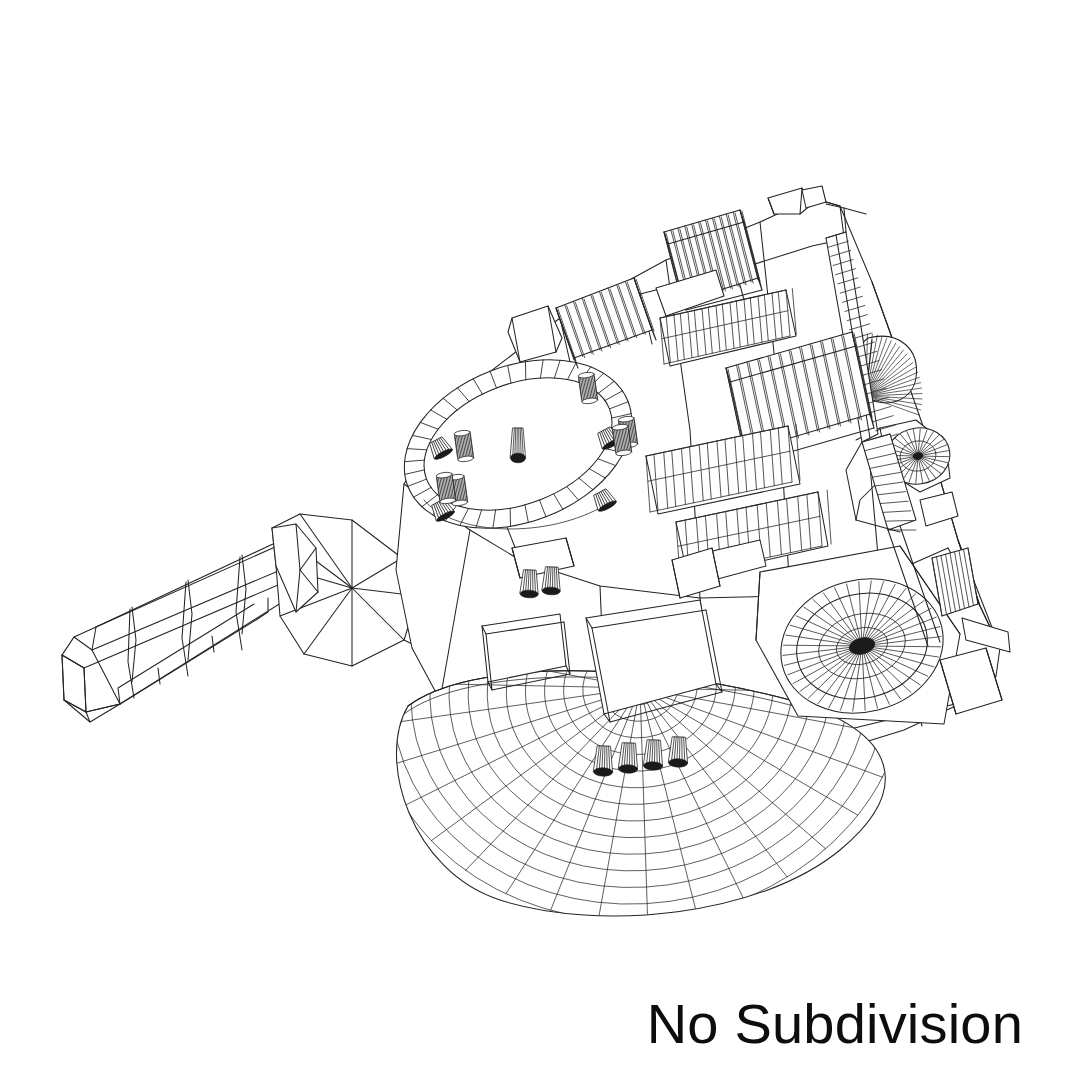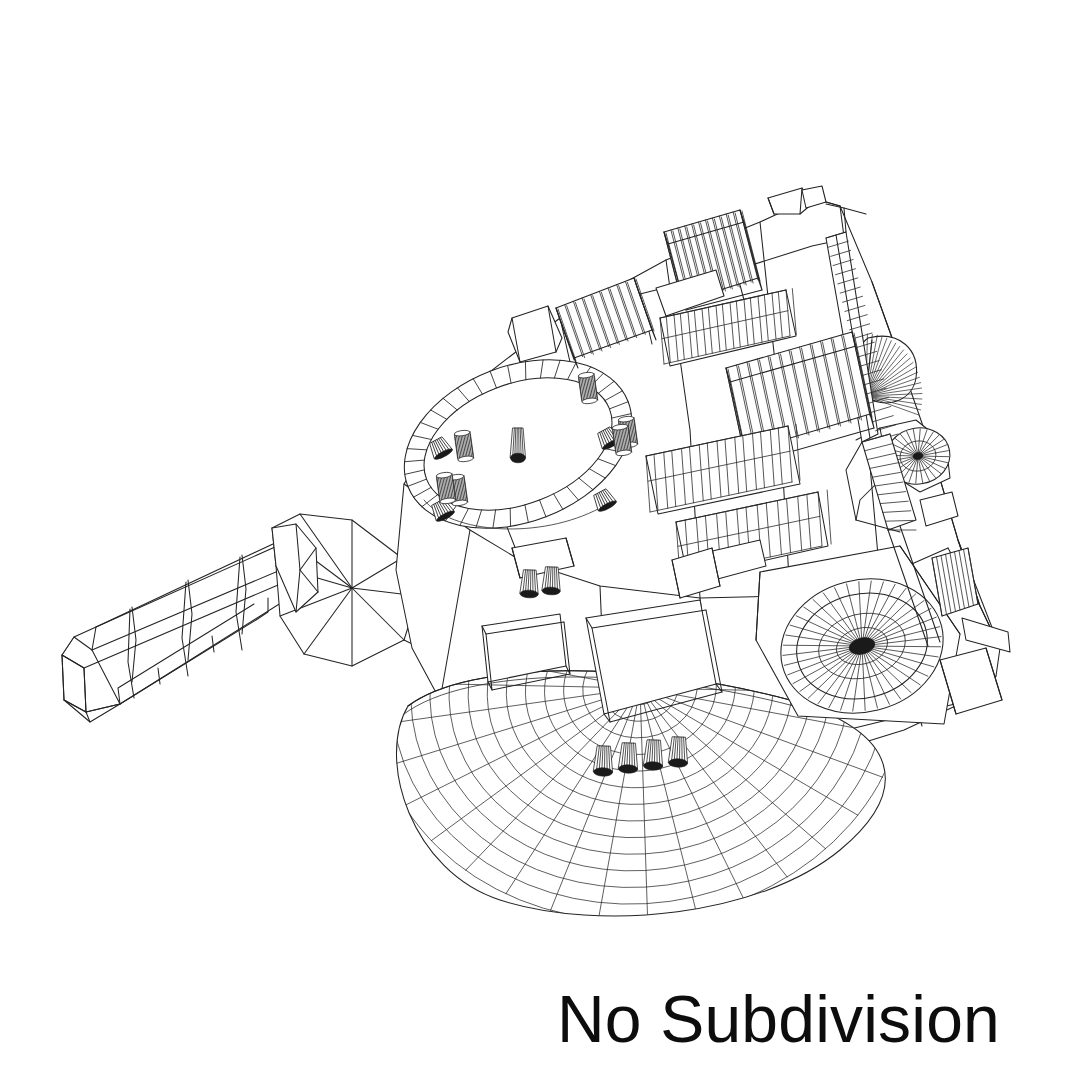--- a/index.html
+++ b/index.html
@@ -64,24 +64,24 @@
     stroke-linejoin: round;
     stroke-linecap: round;
   }
   .nozzle-core {
     fill: #1a1a1a;
     stroke: #1a1a1a;
     stroke-width: 0.6;
   }
   #caption {
     position: absolute;
-    right: 80px;
+    right: 57px;
     bottom: 28px;
     font-family: "Liberation Sans", sans-serif;
-    font-size: 66px;
+    font-size: 56px;
     font-weight: 400;
     color: #0d0d0d;
     letter-spacing: 0.2px;
     line-height: 1;
     white-space: nowrap;
   }
 </style>
 </head>
 <body>
 

